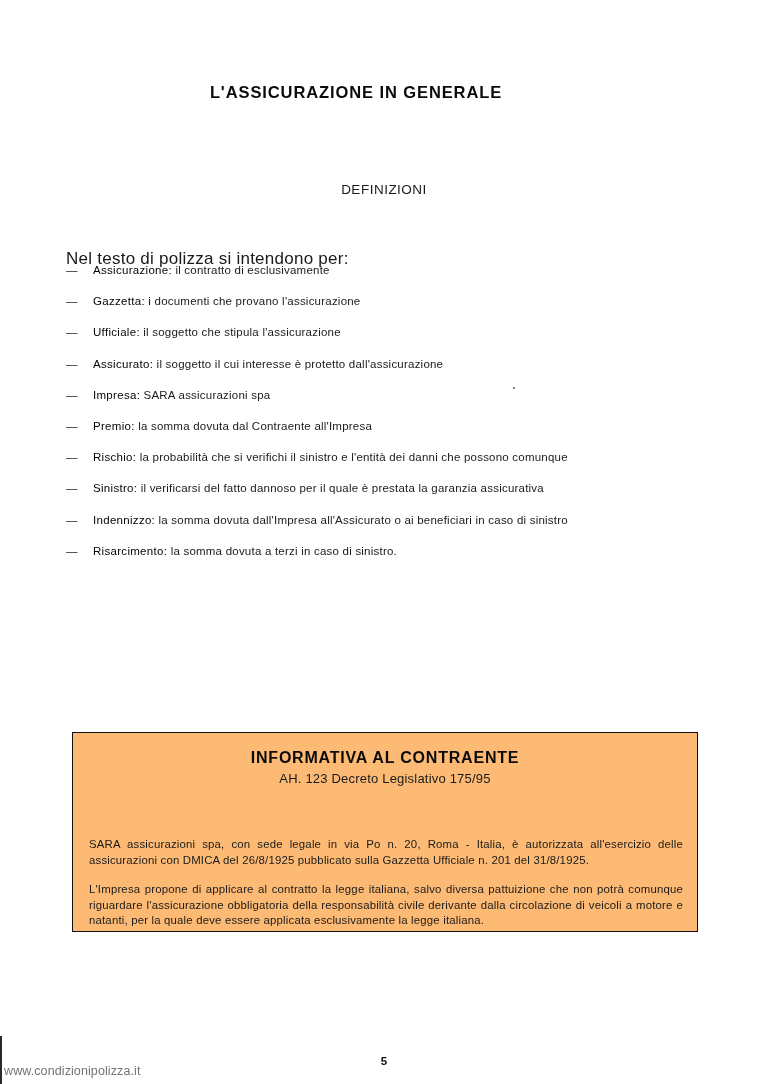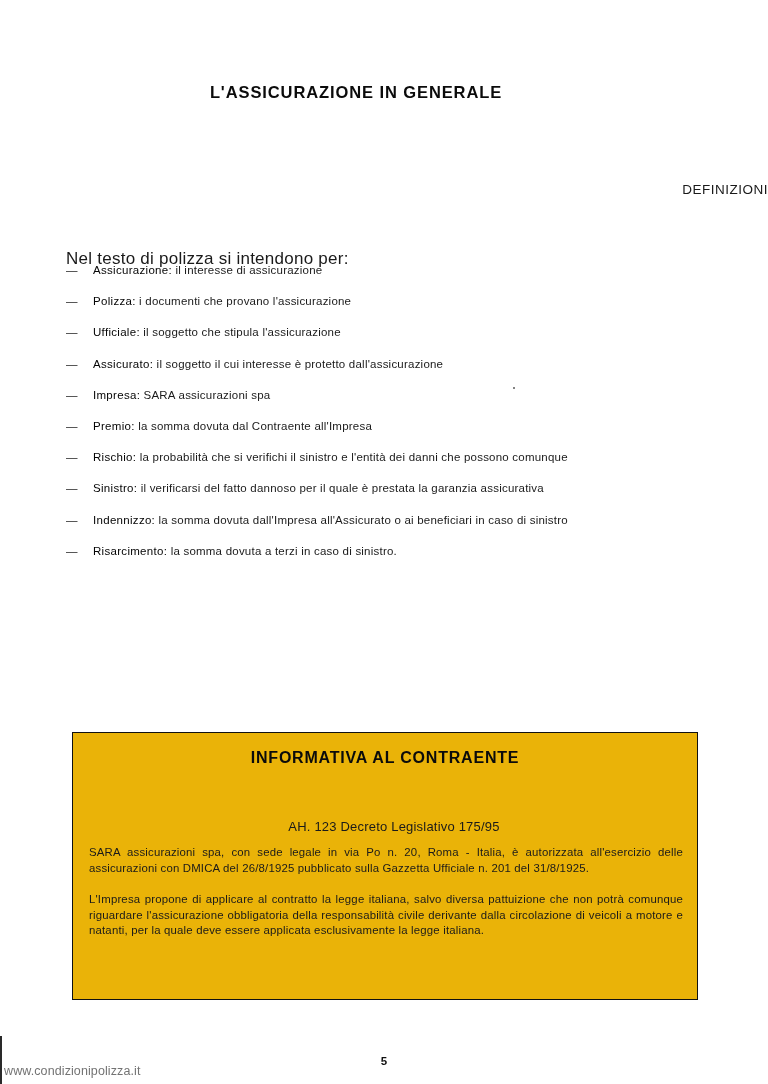--- a/index.html
+++ b/index.html
@@ -35,21 +35,21 @@
     letter-spacing: 0.9px;
     color: #0b0b0b;
   }
 
   
   .section-heading {
     position: absolute;
     left: 0;
     top: 171px;
     width: 768px;
-    text-align: right;
+    text-align: center;
     font-size: 13.5px;
     font-weight: normal;
     letter-spacing: 0.5px;
     color: #1a1a1a;
   }
 
   
   .intro-line {
     position: absolute;
     left: 66px;
@@ -92,61 +92,60 @@
   .definition-desc {
     font-weight: normal;
   }
 
   
   .informativa-box {
     position: absolute;
     left: 72px;
     top: 732px;
     width: 626px;
-    height: 268px;
+    height: 200px;
     border: 1.4px solid #111111;
     box-sizing: border-box;
-    background: #eab308;
+    background: #fdba74;
   }
   .box-title {
     position: absolute;
     left: 0;
     top: 16px;
     width: 100%;
     text-align: center;
     font-size: 16px;
     font-weight: bold;
     letter-spacing: 0.8px;
     color: #0b0b0b;
   }
   .box-subtitle {
     position: absolute;
-    left: 9px;
+    left: 0;
     top: 38px;
     width: 100%;
     text-align: center;
     font-size: 13px;
     font-weight: normal;
     letter-spacing: 0.2px;
     color: #1a1a1a;
-    margin-top: 48px;
   }
   .box-body {
     position: absolute;
     left: 16px;
     top: 96px;
     width: 594px;
   }
   .box-paragraph {
     font-size: 11.4px;
     line-height: 15.6px;
     color: #1a1a1a;
     text-align: justify;
     letter-spacing: 0.18px;
-    margin: 16px 0 14px 0;
+    margin: 8px 0 14px 0;
   }
   .box-paragraph:last-child {
     margin-bottom: 0;
   }
 
   
   .page-number {
     position: absolute;
     left: 0;
     top: 1055px;
@@ -191,26 +190,26 @@
 
   <h2 class="section-heading">DEFINIZIONI</h2>
 
   <p class="intro-line">Nel testo di polizza si intendono per:</p>
 
   <div class="definition-list">
 
     <div class="definition-item">
       <span class="definition-dash">—</span>
       <span class="definition-term">Assicurazione:</span>
-      <span class="definition-desc">il interesse di assicurazione</span>
-    </div>
-
-    <div class="definition-item">
-      <span class="definition-dash">—</span>
-      <span class="definition-term">Polizza:</span>
+      <span class="definition-desc">il contratto di esclusivamente</span>
+    </div>
+
+    <div class="definition-item">
+      <span class="definition-dash">—</span>
+      <span class="definition-term">Gazzetta:</span>
       <span class="definition-desc">i documenti che provano l'assicurazione</span>
     </div>
 
     <div class="definition-item">
       <span class="definition-dash">—</span>
       <span class="definition-term">Ufficiale:</span>
       <span class="definition-desc">il soggetto che stipula l'assicurazione</span>
     </div>
 
     <div class="definition-item">

